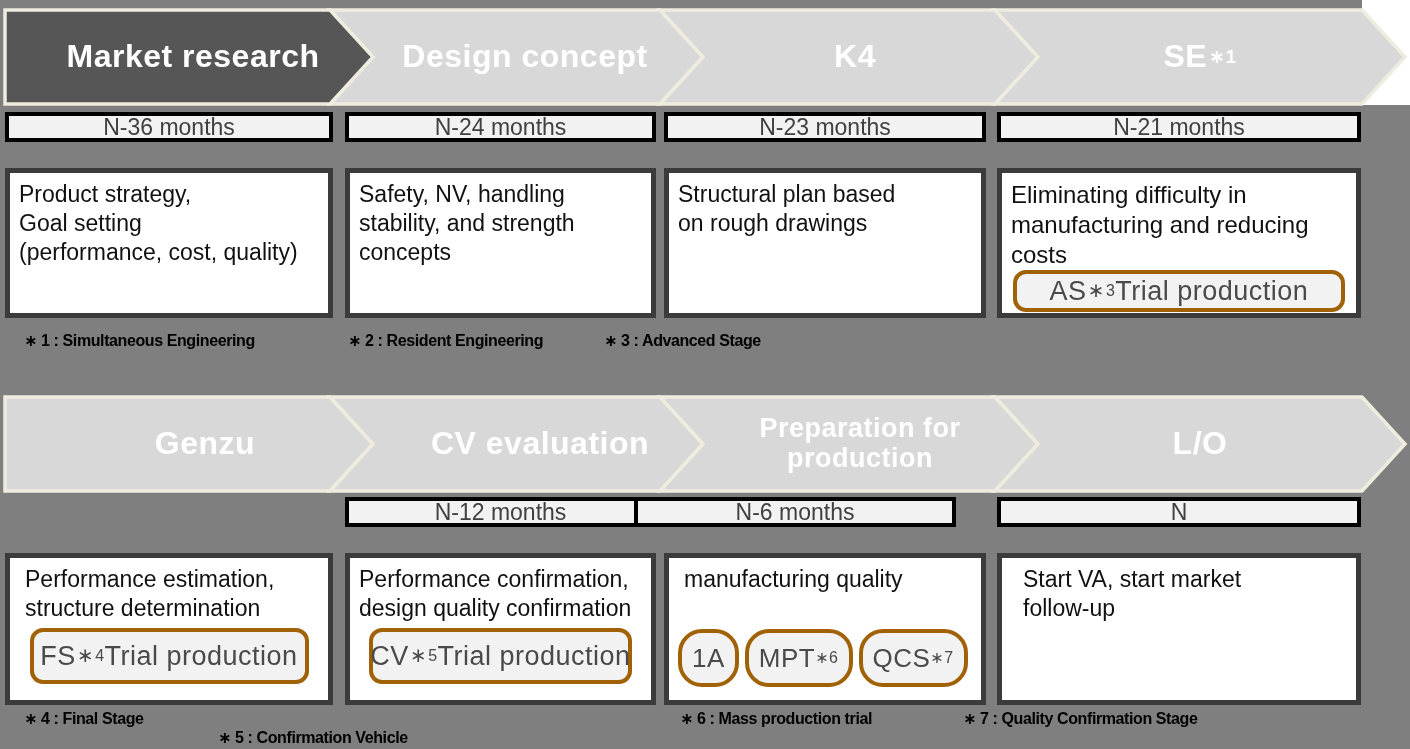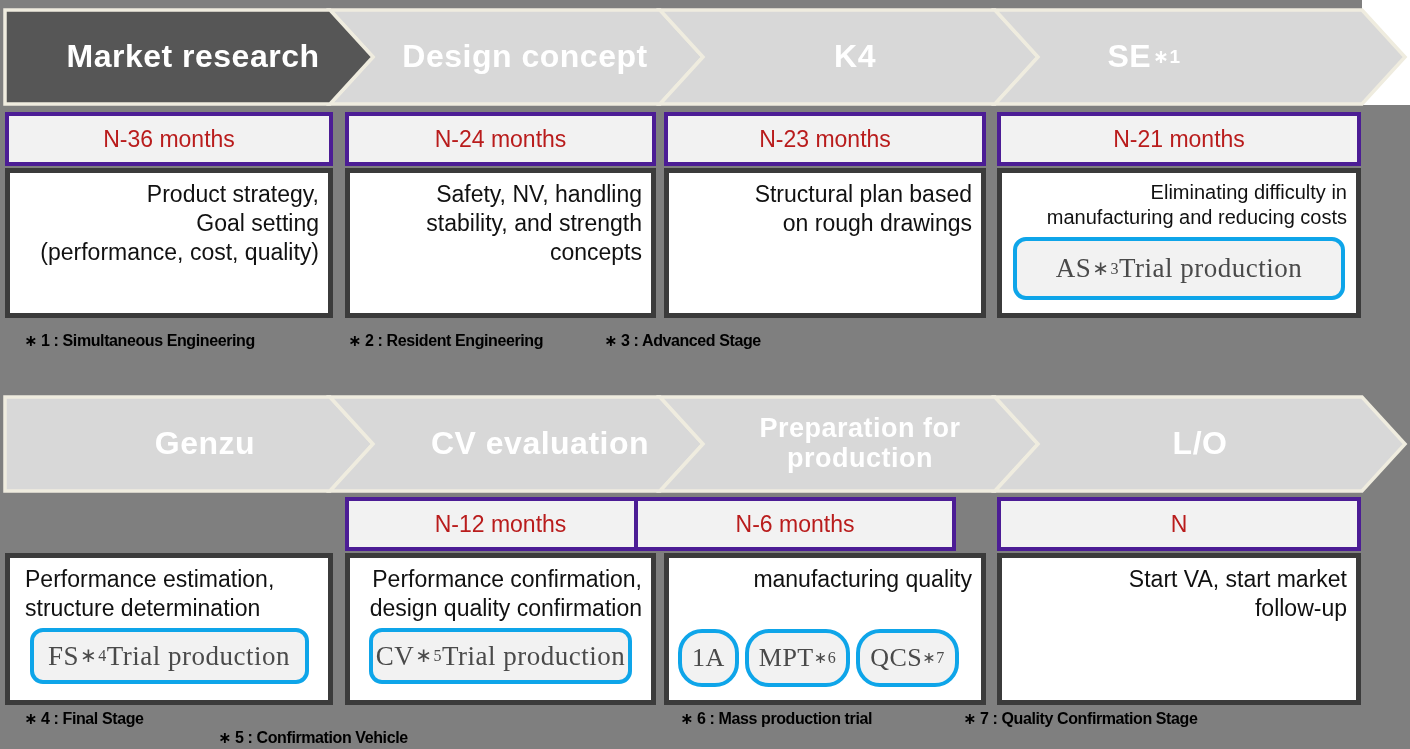--- a/index.html
+++ b/index.html
@@ -17,39 +17,39 @@
   .chev-label{
     position:absolute;height:96px;
     display:flex;align-items:center;justify-content:center;text-align:center;
     color:#ffffff;font-weight:bold;font-size:32px;letter-spacing:.5px;line-height:1.1;
   }
   .chev-label.toprow{top:9px;}
   .chev-label.botrow{top:396px;}
   .chev-label sup{font-size:19px;margin-left:2px;}
   .chev-label.small{font-size:27px;}
   .nbox{
-    position:absolute;height:54px;box-sizing:border-box;
-    background:#f2f2f2;border:4px solid #4c1d95;
+    position:absolute;height:30px;box-sizing:border-box;
+    background:#f2f2f2;border:4px solid #000000;
     display:flex;align-items:center;justify-content:center;
-    font-size:23px;color:#b91c1c;
+    font-size:23px;color:#404040;
   }
   .dbox{
     position:absolute;box-sizing:border-box;
     background:#ffffff;border:5px solid #3b3b3b;
     padding:7px 9px 8px 9px;
     display:flex;flex-direction:column;
-    font-size:23px;color:#111;line-height:1.26;text-align:right;
+    font-size:23px;color:#111;line-height:1.26;
   }
   .dtext{white-space:pre-line;}
-  .dtext.small{font-size:20px;line-height:1.25;}
+  .dtext.small{font-size:24px;line-height:1.25;}
   .pill{
     box-sizing:border-box;
-    background:#f2f2f2;border:4px solid #0ea5e9;border-radius:13px;
+    background:#f2f2f2;border:4px solid #a16207;border-radius:13px;
     color:#4a4a4a;display:flex;align-items:center;justify-content:center;
-    font-size:27px;letter-spacing:.5px;white-space:nowrap;font-family:Liberation Serif, serif;
+    font-size:27px;letter-spacing:.5px;white-space:nowrap;
   }
   .pill sup{font-size:16px;line-height:0;}
   .pill .pillstar{font-size:20px;margin:0 1px;}
   .pill-single{margin:auto 2px 5px 2px;height:63px;}
   .pill-wide{margin:auto auto 8px auto;width:93%;height:56px;}
   .pill-row{display:flex;gap:6px;margin-top:auto;margin-bottom:5px;}
   .pill-sm{height:58px;border-radius:24px;font-size:26px;padding:0 10px;}
   .fnote{
     position:absolute;
     font-weight:bold;font-size:16px;color:#000;letter-spacing:-0.4px;white-space:nowrap;
@@ -72,21 +72,21 @@
   </svg>
   <div class="chev-label toprow" style="left:28px;width:330px;">
       <span>Market research</span>
     </div>
   <div class="chev-label toprow" style="left:365px;width:320px;">
       <span>Design concept</span>
     </div>
   <div class="chev-label toprow" style="left:700px;width:310px;">
       <span>K4</span>
     </div>
-  <div class="chev-label toprow" style="left:964px;width:360px;">
+  <div class="chev-label toprow" style="left:1020px;width:360px;">
       <span>SE</span>
       <sup>∗1</sup>
     </div>
 
   <div class="nbox" style="left:5px;top:112px;width:328px;">
       <span>N-36 months</span>
     </div>
   <div class="nbox" style="left:345px;top:112px;width:311px;">
       <span>N-24 months</span>
     </div>

